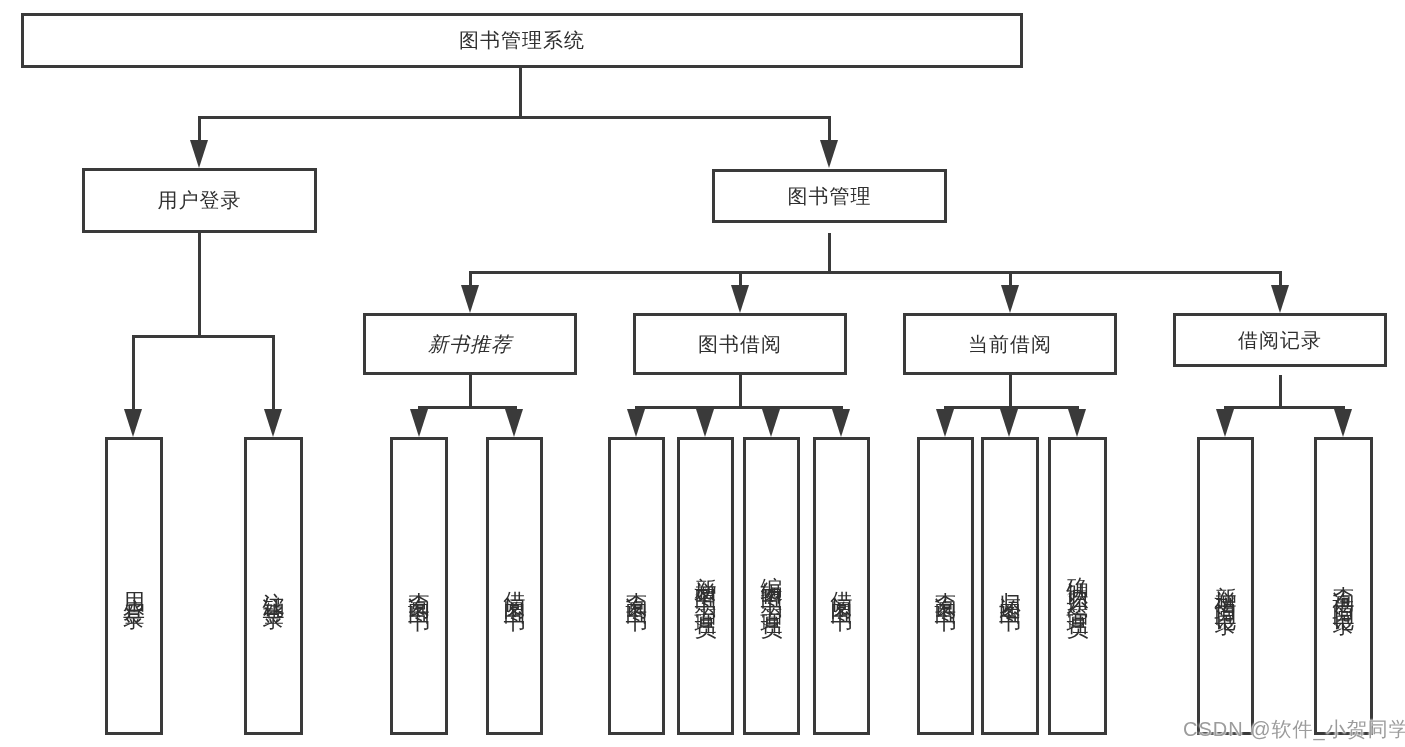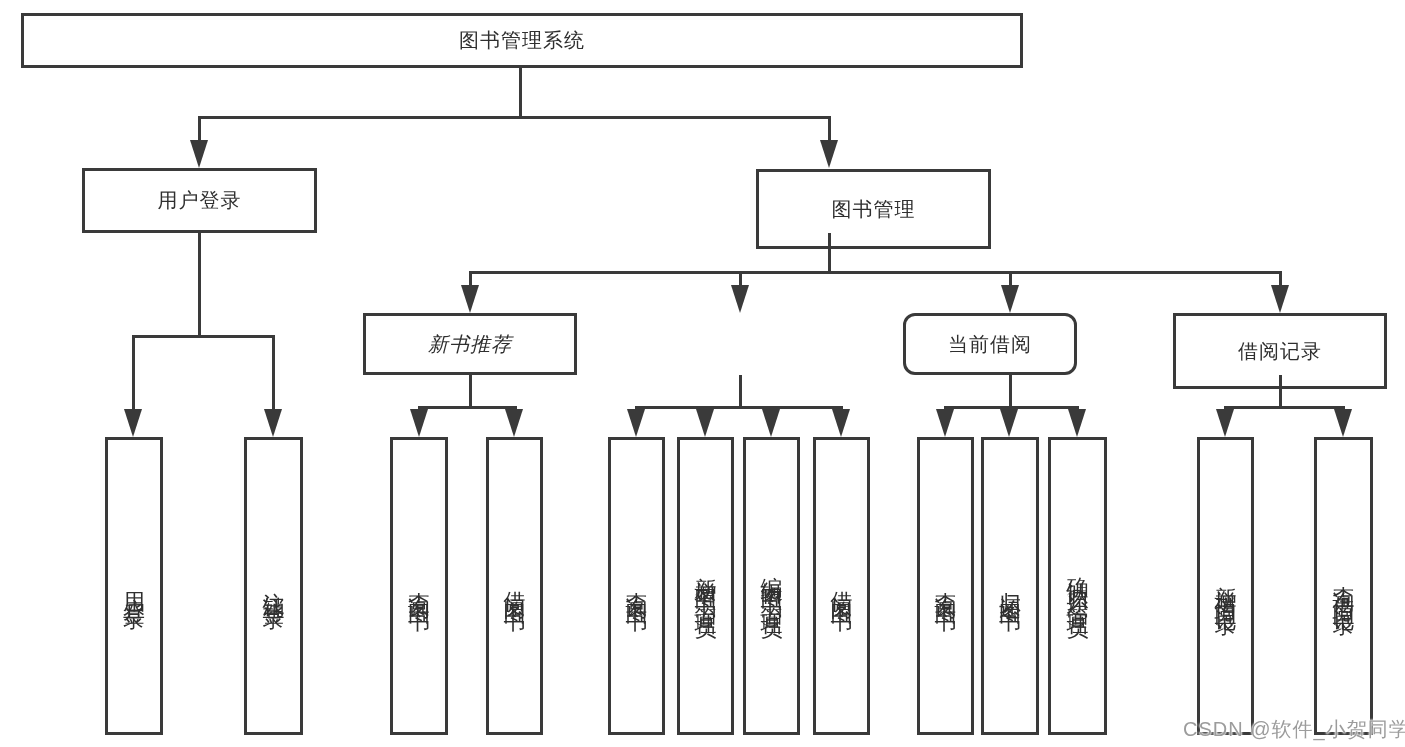--- a/index.html
+++ b/index.html
@@ -48,34 +48,37 @@
 <div class="stage">
 
   <div class="hnode" style="left:21px;top:13px;width:1002px;height:55px;">
     <span>图书管理系统</span>
   </div>
 
   <div class="hnode" style="left:82px;top:168px;width:235px;height:65px;">
     <span>用户登录</span>
   </div>
 
-  <div class="hnode" style="left:712px;top:169px;width:235px;height:80px;margin-left:44px;">
+  <div class="hnode" style="left:712px;top:169px;width:235px;height:54px;">
     <span>图书管理</span>
   </div>
 
   <div class="hnode" style="left:363px;top:313px;width:214px;height:62px;font-style:italic;">
     <span>新书推荐</span>
   </div>
 
+  <div class="hnode" style="left:633px;top:313px;width:214px;height:62px;">
+    <span>图书借阅</span>
+  </div>
 
-  <div class="hnode" style="left:903px;top:313px;width:174px;height:62px;border-radius:12px;">
+  <div class="hnode" style="left:903px;top:313px;width:214px;height:62px;">
     <span>当前借阅</span>
   </div>
 
-  <div class="hnode" style="left:1173px;top:313px;width:214px;height:76px;">
+  <div class="hnode" style="left:1173px;top:313px;width:214px;height:54px;">
     <span>借阅记录</span>
   </div>
 
   <div class="leaf" style="left:105px;width:58px;">
     <span class="vtext">用户登录</span>
   </div>
   <div class="leaf" style="left:244px;width:59px;">
     <span class="vtext">注销登录</span>
   </div>
 

